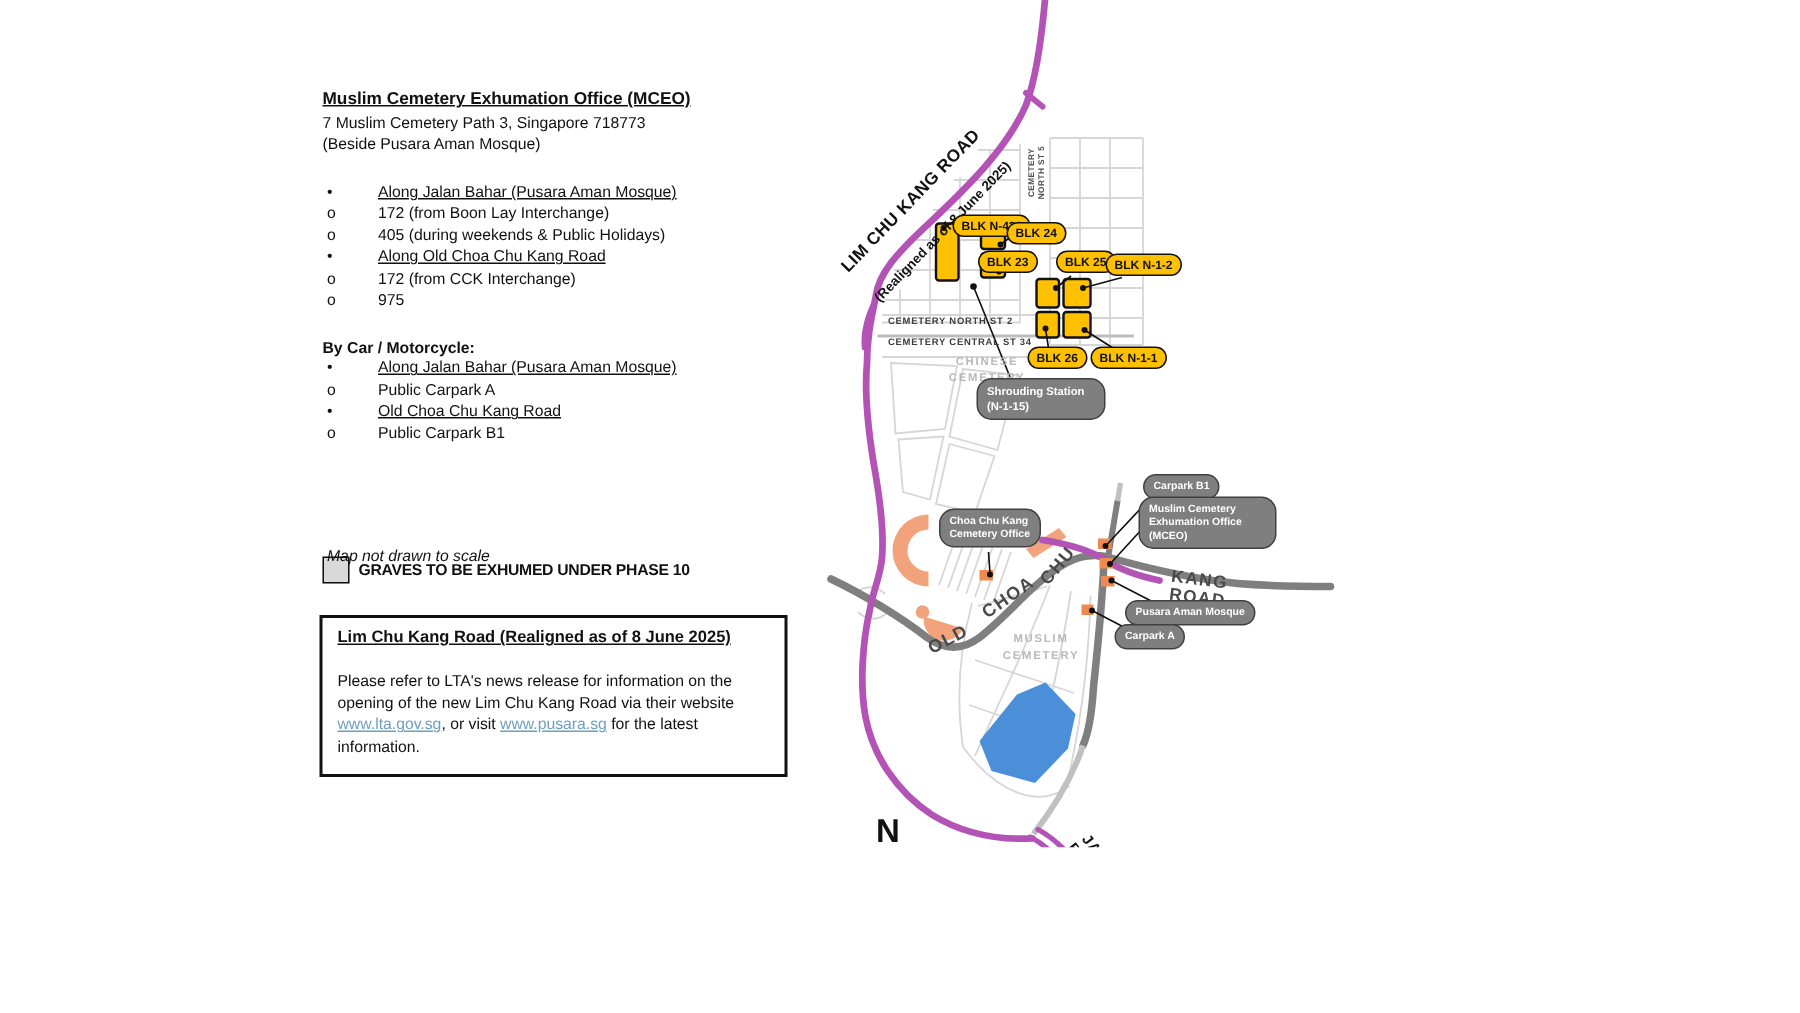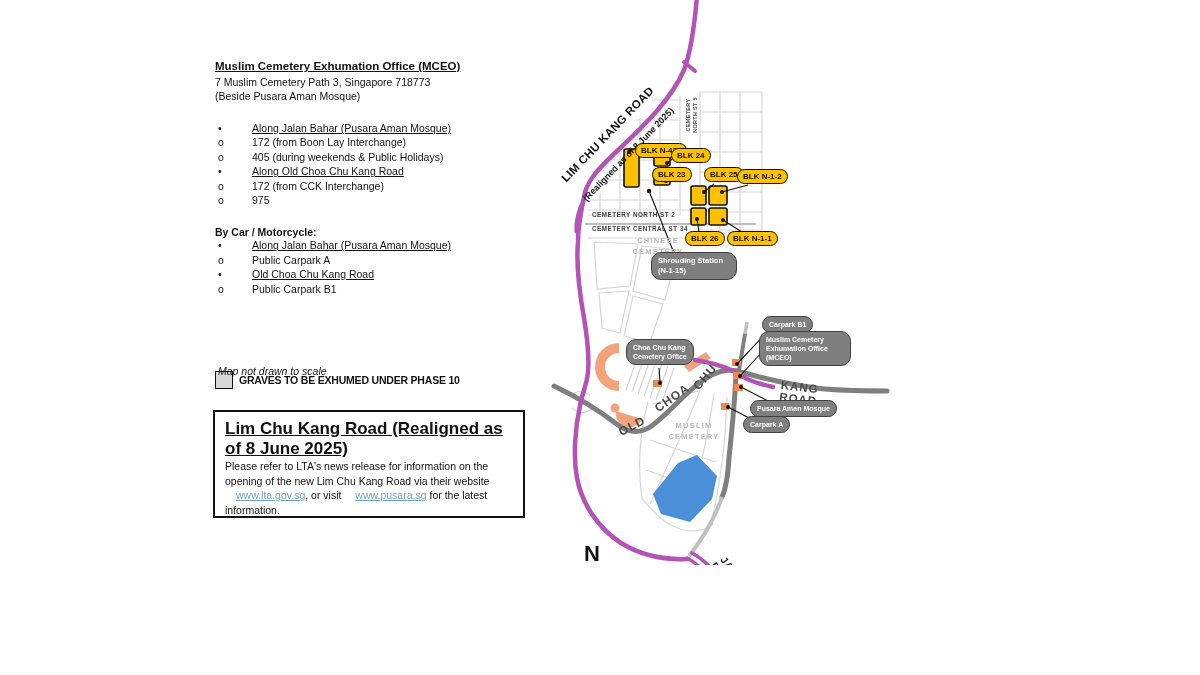--- a/index.html
+++ b/index.html
@@ -14,23 +14,23 @@
   .li .m{width:34px;flex:0 0 34px;padding-left:3px;}
   .u{text-decoration:underline;}
   .bus{margin-top:18px;}
   .car{margin-top:19px;}
   .legend-row{position:absolute;left:215px;top:343px;display:flex;align-items:center;margin-top:28px;}
   .swatch{width:16px;height:16px;background:#d9d9d9;border:1.7px solid #111;margin-right:6px;}
   .legend-label{font-size:10.5px;font-weight:bold;letter-spacing:-0.2px;}
   .scale-note{position:absolute;left:218px;top:365px;font-size:10.5px;font-style:italic;}
   .notice{position:absolute;left:213px;top:410px;width:288px;height:90px;
           border:2.5px solid #111;padding:7px 10px;}
-  .notice h3{margin:0 0 0 0;font-size:17px;font-weight:bold;text-decoration:underline;}
+  .notice h3{margin:0 0 16px 0;font-size:11px;font-weight:bold;text-decoration:underline;}
   .notice p{margin:0;font-size:10.5px;line-height:14.6px;}
-  .link{color:var(--link-color);text-decoration:underline;cursor:pointer;margin-left:11px;}
+  .link{color:var(--link-color);text-decoration:underline;cursor:pointer;}
   
   .map-svg{position:absolute;left:0;top:0;width:1200px;height:675px;}
   .pill{position:absolute;white-space:pre-line;box-sizing:border-box;}
   .pill-o{background:var(--orange-block);border:1.6px solid #111;border-radius:9px;
           font-size:8px;font-weight:bold;padding:2px 5px;white-space:nowrap;color:#111;}
   .pill-g{background:var(--gray-pill);color:#fff;border:1px solid #404040;border-radius:10px;
           font-size:7px;font-weight:bold;text-align:left;padding:3px 6px;line-height:9px;}
   .maplabel{position:absolute;font-weight:bold;white-space:pre-line;}
   .lck{width:175px;text-align:center;transform:rotate(-46deg);transform-origin:center;color:#111;}
   .lck .l1{font-size:11.5px;letter-spacing:0.3px;}

